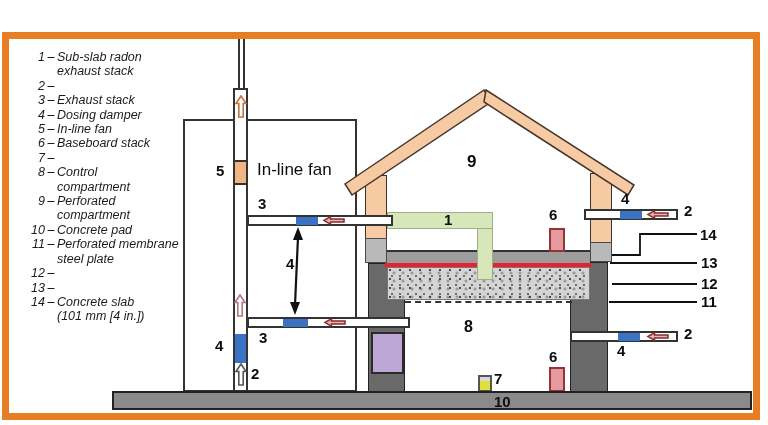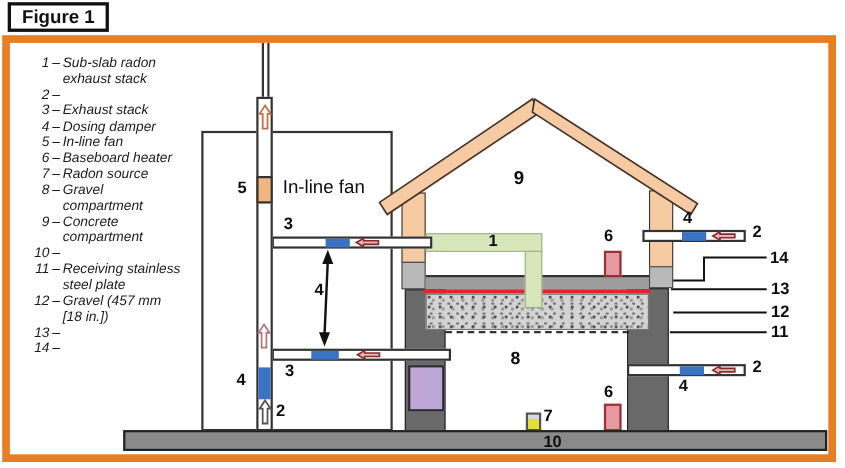--- a/index.html
+++ b/index.html
@@ -61,23 +61,20 @@
 
   .overlay{position:absolute;left:0;top:0;width:768px;height:425px;pointer-events:none;}
 </style>
 </head>
 <body>
 
 <div class="stage">
 
   <div class="abs frame"></div>
 
-  <div class="abs figure-title">
-    <span>Figure 1</span>
-  </div>
 
   <div class="abs legend">
     <div class="leg-item">
         <span class="leg-num">1</span>
         <span class="leg-dash">–</span>
         <span class="leg-text">Sub-slab radon
 exhaust stack</span>
       </div>
     <div class="leg-item">
         <span class="leg-num">2</span>
@@ -94,62 +91,62 @@
         <span class="leg-text">Dosing damper</span>
       </div>
     <div class="leg-item">
         <span class="leg-num">5</span>
         <span class="leg-dash">–</span>
         <span class="leg-text">In-line fan</span>
       </div>
     <div class="leg-item">
         <span class="leg-num">6</span>
         <span class="leg-dash">–</span>
-        <span class="leg-text">Baseboard heater</span>
+        <span class="leg-text">Baseboard stack</span>
       </div>
     <div class="leg-item">
         <span class="leg-num">7</span>
         <span class="leg-dash">–</span>
-        <span class="leg-text">Radon source</span>
       </div>
     <div class="leg-item">
         <span class="leg-num">8</span>
         <span class="leg-dash">–</span>
-        <span class="leg-text">Gravel
+        <span class="leg-text">Control
 compartment</span>
       </div>
     <div class="leg-item">
         <span class="leg-num">9</span>
         <span class="leg-dash">–</span>
-        <span class="leg-text">Concrete
+        <span class="leg-text">Perforated
 compartment</span>
       </div>
     <div class="leg-item">
         <span class="leg-num">10</span>
         <span class="leg-dash">–</span>
+        <span class="leg-text">Concrete pad</span>
       </div>
     <div class="leg-item">
         <span class="leg-num">11</span>
         <span class="leg-dash">–</span>
-        <span class="leg-text">Receiving stainless
+        <span class="leg-text">Perforated membrane
 steel plate</span>
       </div>
     <div class="leg-item">
         <span class="leg-num">12</span>
         <span class="leg-dash">–</span>
-        <span class="leg-text">Gravel (457 mm
-[18 in.])</span>
       </div>
     <div class="leg-item">
         <span class="leg-num">13</span>
         <span class="leg-dash">–</span>
       </div>
     <div class="leg-item">
         <span class="leg-num">14</span>
         <span class="leg-dash">–</span>
+        <span class="leg-text">Concrete slab
+(101 mm [4 in.])</span>
       </div>
   </div>
 
   <div class="abs chamber"></div>
 
   <div class="abs wall wall-peach" style="left:365px;top:175px;width:22px;height:64px;"></div>
   <div class="abs wall-lgray" style="left:365px;top:238px;width:22px;height:25px;"></div>
   <div class="abs wall-dgray" style="left:368px;top:263px;width:37px;height:129px;"></div>
   <div class="abs wall wall-peach" style="left:590px;top:173px;width:22px;height:70px;"></div>
   <div class="abs wall-lgray" style="left:590px;top:242px;width:22px;height:20px;"></div>

